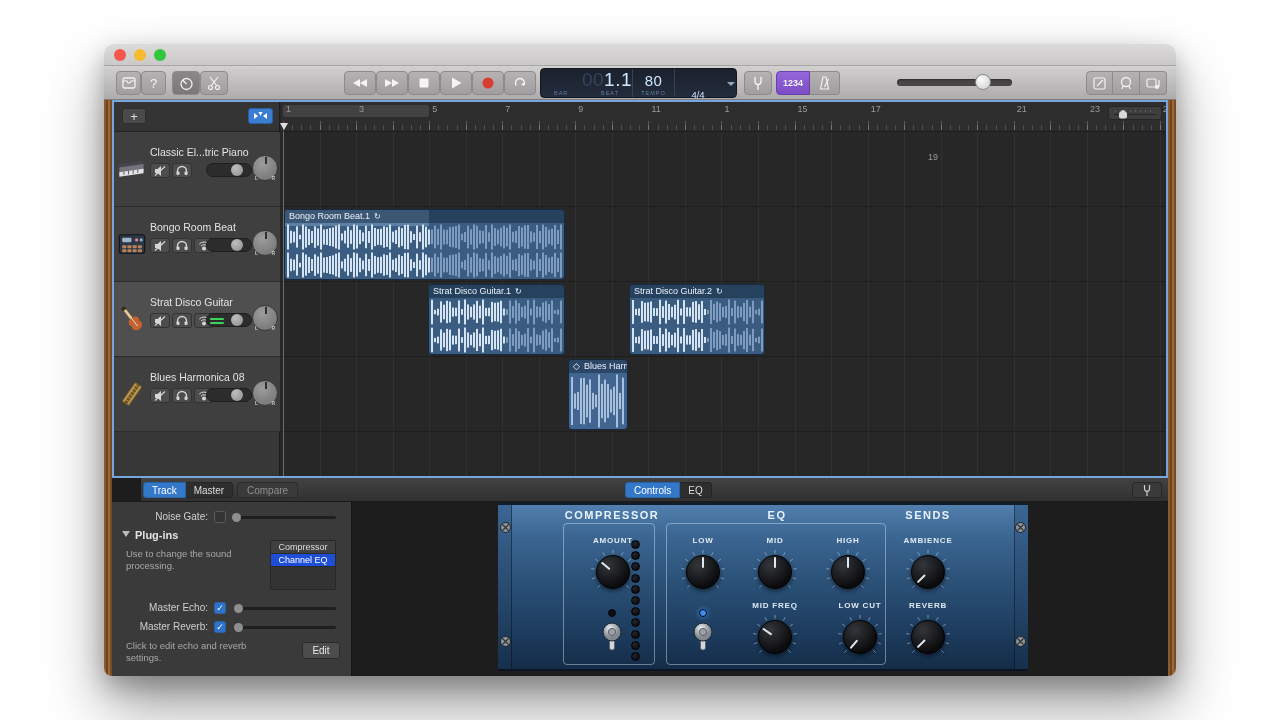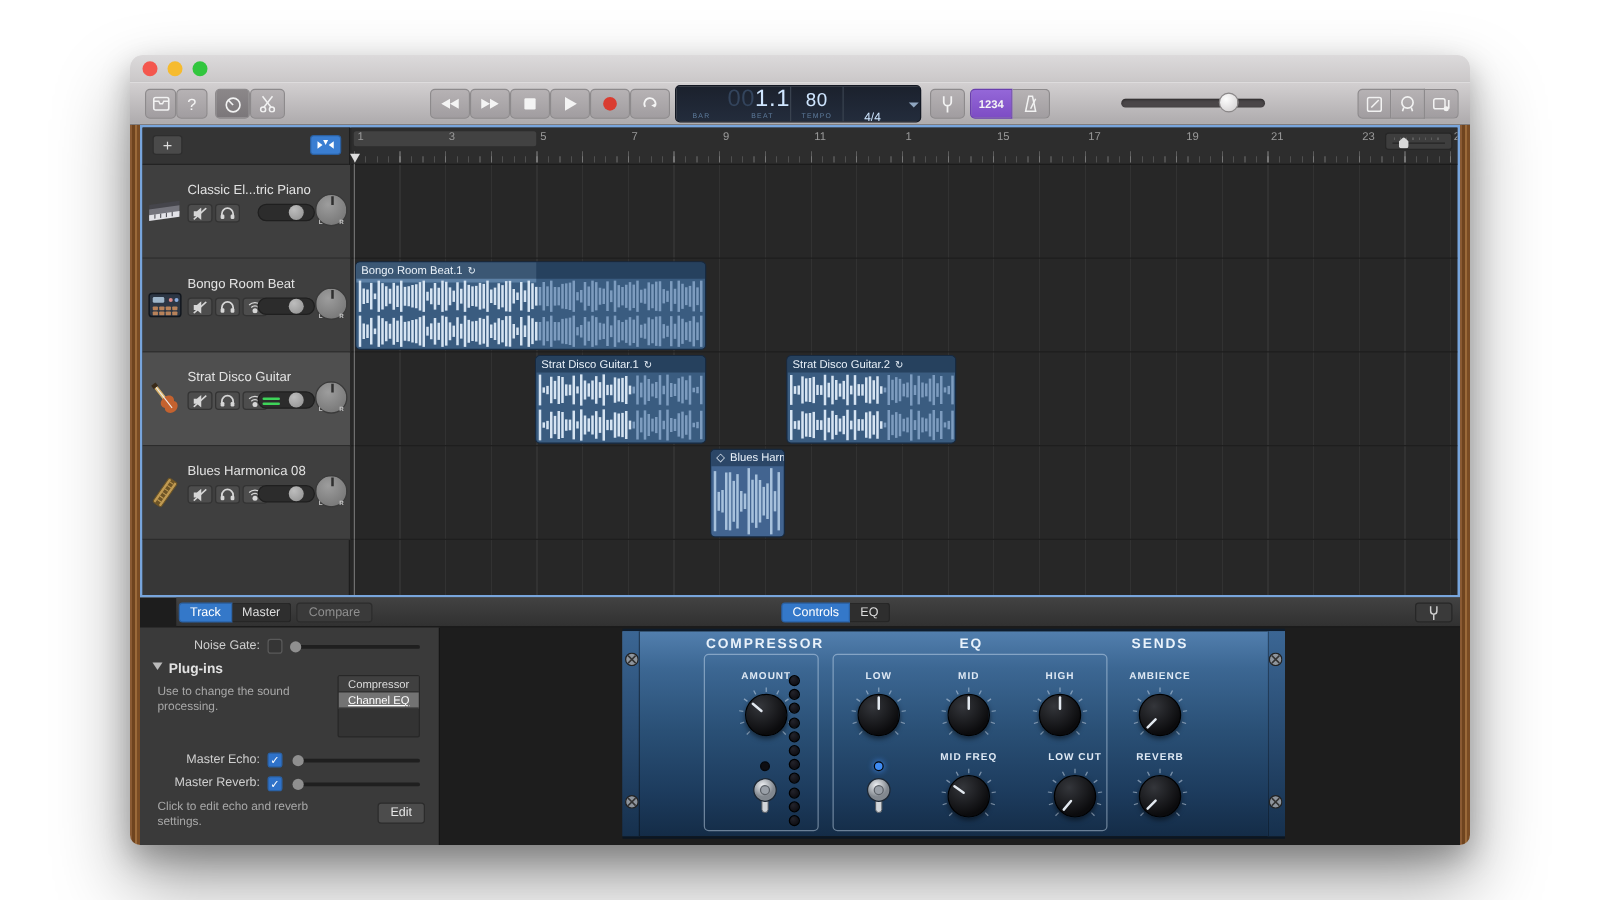--- a/index.html
+++ b/index.html
@@ -119,21 +119,21 @@
   .lp-cb.on{background:#2f72c9;border-color:#2a62a6;color:#fff;font-size:9px;line-height:11px;text-align:center;}
   .lp-line{position:absolute;height:3px;border-radius:2px;background:#1f1f1f;}
   .lp-dot{position:absolute;width:9px;height:9px;border-radius:50%;background:#8f8f8f;}
   .lp-disc{position:absolute;left:10px;top:27px;font-size:11px;font-weight:bold;color:#e2e2e2;}
   .lp-disc .tri{display:inline-block;width:0;height:0;border:4px solid transparent;border-top:6px solid #bbb;
     vertical-align:-2px;margin-right:5px;}
   .lp-help{position:absolute;font-size:9.5px;color:#a8a8a8;line-height:12px;}
   .pluginbox{position:absolute;left:158px;top:38px;width:66px;height:50px;background:#333;border:1px solid #272727;border-radius:2px;}
   .plugin{height:13px;font-size:9px;line-height:13px;text-align:center;color:#ddd;background:#404040;
     border-bottom:1px solid #2b2b2b;}
-  .plugin.on{background:#737373;color:#fff;text-decoration:underline;}
+  .plugin.on{background:#1d4ed8;color:#fff;}
   .editbtn{position:absolute;left:190px;top:140px;width:38px;height:17px;border-radius:3px;background:#4c4c4c;
     border:1px solid #2b2b2b;color:#e8e8e8;font-size:10px;padding:0;}
   
   .rack{position:absolute;left:386px;top:1px;width:530px;height:168px;
     background:linear-gradient(180deg,#527fae 0%,#3c6793 18%,#2a5076 48%,#1d3c5e 78%,#142c47 100%);
     border-top:2px solid #0e1c2c;border-bottom:2px solid #0b1622;}
   .rack .ear{position:absolute;top:0;bottom:0;width:14px;background:linear-gradient(180deg,#3b6694,#16304d);
     box-shadow:inset -1px 0 0 rgba(0,0,0,.4);}
   .rack .ear.er{right:0;box-shadow:inset 1px 0 0 rgba(0,0,0,.4);}
   .rack .ear.el{left:0;}
@@ -485,21 +485,21 @@
             <div id="rulerNums">
                 <span class="num" style="left: 5px;">1</span>
                 <span class="num" style="left: 78.08px;">3</span>
                 <span class="num" style="left: 151.16px;">5</span>
                 <span class="num" style="left: 224.24px;">7</span>
                 <span class="num" style="left: 297.32px;">9</span>
                 <span class="num" style="left: 370.4px;">11</span>
                 <span class="num" style="left: 443.48px;">1</span>
                 <span class="num" style="left: 516.56px;">15</span>
                 <span class="num" style="left: 589.64px;">17</span>
-                <span class="num" style="left: 668px;">19</span>
+                <span class="num" style="left: 647px; margin-top: 48px;">19</span>
                 <span class="num" style="left: 735.8px;">21</span>
                 <span class="num" style="left: 808.88px;">23</span>
                 <span class="num" style="left: 881.96px;">25</span>
               </div>
             <div class="zoomsl">
               <span class="zticks"></span>
               <span class="zl"></span>
               <span class="zthumb"></span>
             </div>
           </div>

